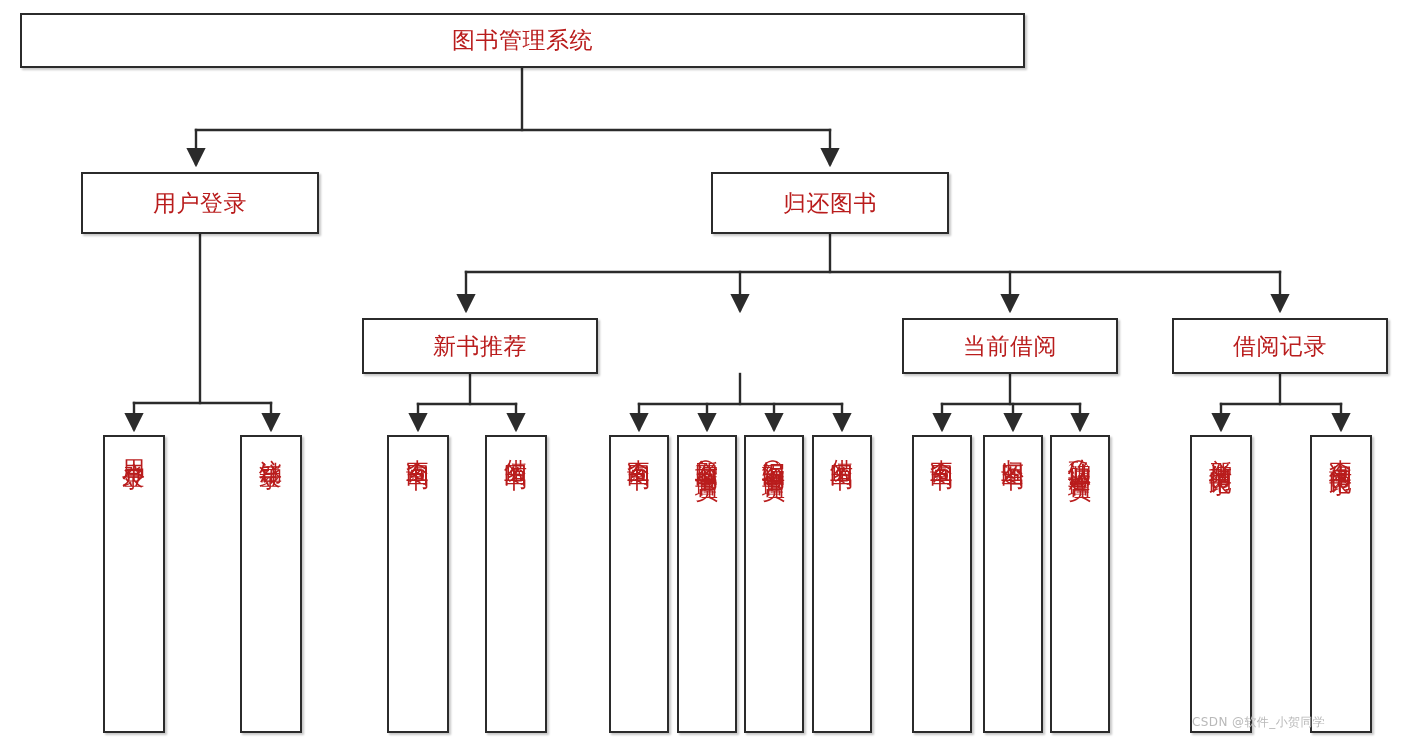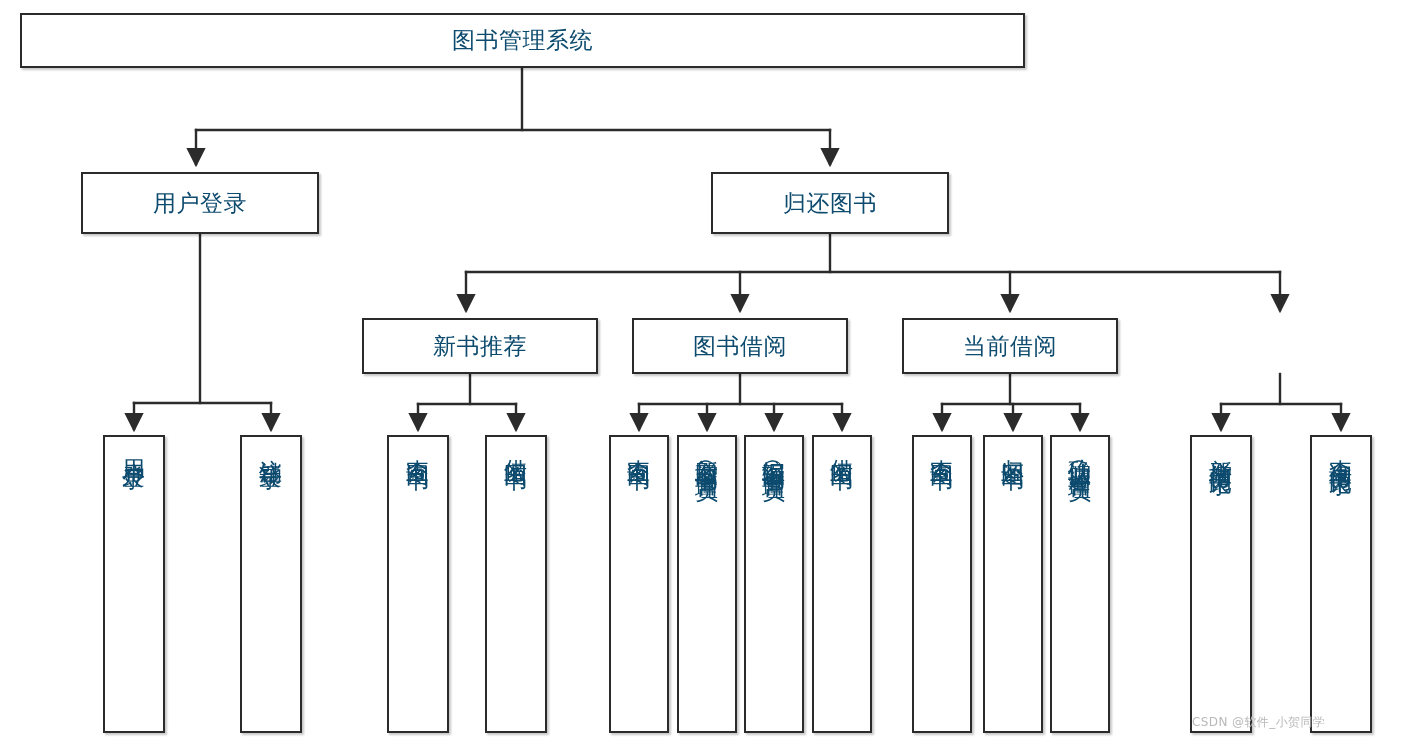--- a/index.html
+++ b/index.html
@@ -31,21 +31,21 @@
     box-sizing: border-box;
     background: #ffffff;
     border: 2px solid #2b2b2b;
     display: flex;
     align-items: center;
     justify-content: center;
     z-index: 3;
     box-shadow: 2px 2px 2px rgba(0,0,0,0.22);
   }
   .node .label {
-    color: #0c4a6e;
+    color: #b91c1c;
     line-height: 1.22;
     text-align: center;
     letter-spacing: 0.5px;
     white-space: pre-line;
   }
   .node.horiz .label {
     font-size: 23px;
   }
   .node.vert {
     align-items: flex-start;
@@ -130,25 +130,25 @@
   <div class="node horiz" style="left: 81px; top: 172px; width: 238px; height: 62px;">
     <span class="label">用户登录</span>
   </div>
   <div class="node horiz" style="left: 711px; top: 172px; width: 238px; height: 62px;">
     <span class="label">归还图书</span>
   </div>
 
   <div class="node horiz" style="left: 362px; top: 318px; width: 236px; height: 56px;">
     <span class="label">新书推荐</span>
   </div>
-  <div class="node horiz" style="left: 632px; top: 318px; width: 216px; height: 56px;">
-    <span class="label">图书借阅</span>
-  </div>
   <div class="node horiz" style="left: 902px; top: 318px; width: 216px; height: 56px;">
     <span class="label">当前借阅</span>
+  </div>
+  <div class="node horiz" style="left: 1172px; top: 318px; width: 216px; height: 56px;">
+    <span class="label">借阅记录</span>
   </div>
 
   <div class="node vert" style="left: 103px; top: 435px; width: 62px; height: 298px;">
     <span class="label">用户登录</span>
   </div>
   <div class="node vert" style="left: 240px; top: 435px; width: 62px; height: 298px;">
     <span class="label">注销登录</span>
   </div>
   <div class="node vert" style="left: 387px; top: 435px; width: 62px; height: 298px;">
     <span class="label">查询图书</span>

